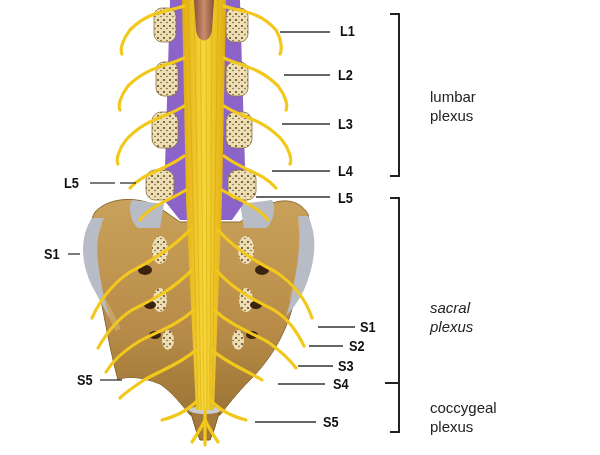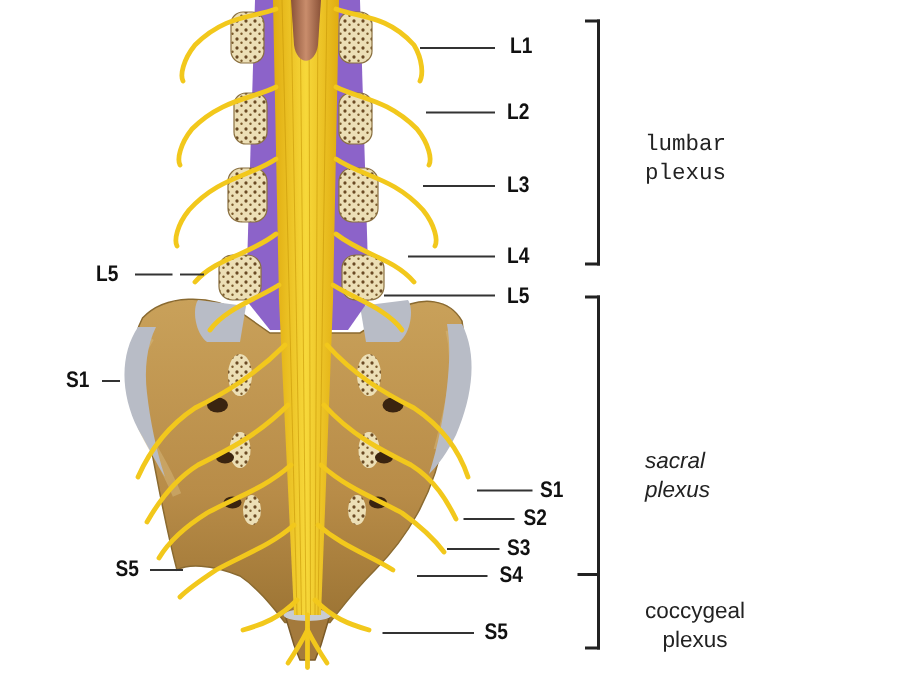--- a/index.html
+++ b/index.html
@@ -158,24 +158,24 @@
 
 <div class="label" style="left:64px;top:175px;">L5</div>
 <div class="label" style="left:44px;top:246px;">S1</div>
 <div class="label" style="left:77px;top:372px;">S5</div>
 
 <div class="bracket" style="left:390px;top:13px;height:160px;"></div>
 <div class="bracket" style="left:390px;top:197px;height:186px;border-bottom:none;"></div>
 <div class="tick" style="left:385px;top:382px;width:15px;"></div>
 <div class="bracket" style="left:390px;top:383px;height:48px;border-top:none;"></div>
 
-<div class="group-label" style="left:430px;top:87px;font-family:Liberation Mono, monospace;">
+<div class="group-label" style="left:430px;top:87px;">
   <div>lumbar</div>
   <div>plexus</div>
 </div>
 <div class="group-label" style="left:430px;top:298px;font-style:italic;">
   <div>sacral</div>
   <div>plexus</div>
 </div>
-<div class="group-label" style="left:430px;top:398px;text-align:center;">
+<div class="group-label" style="left:430px;top:398px;">
   <div>coccygeal</div>
   <div>plexus</div>
 </div>
 
 </body></html>

